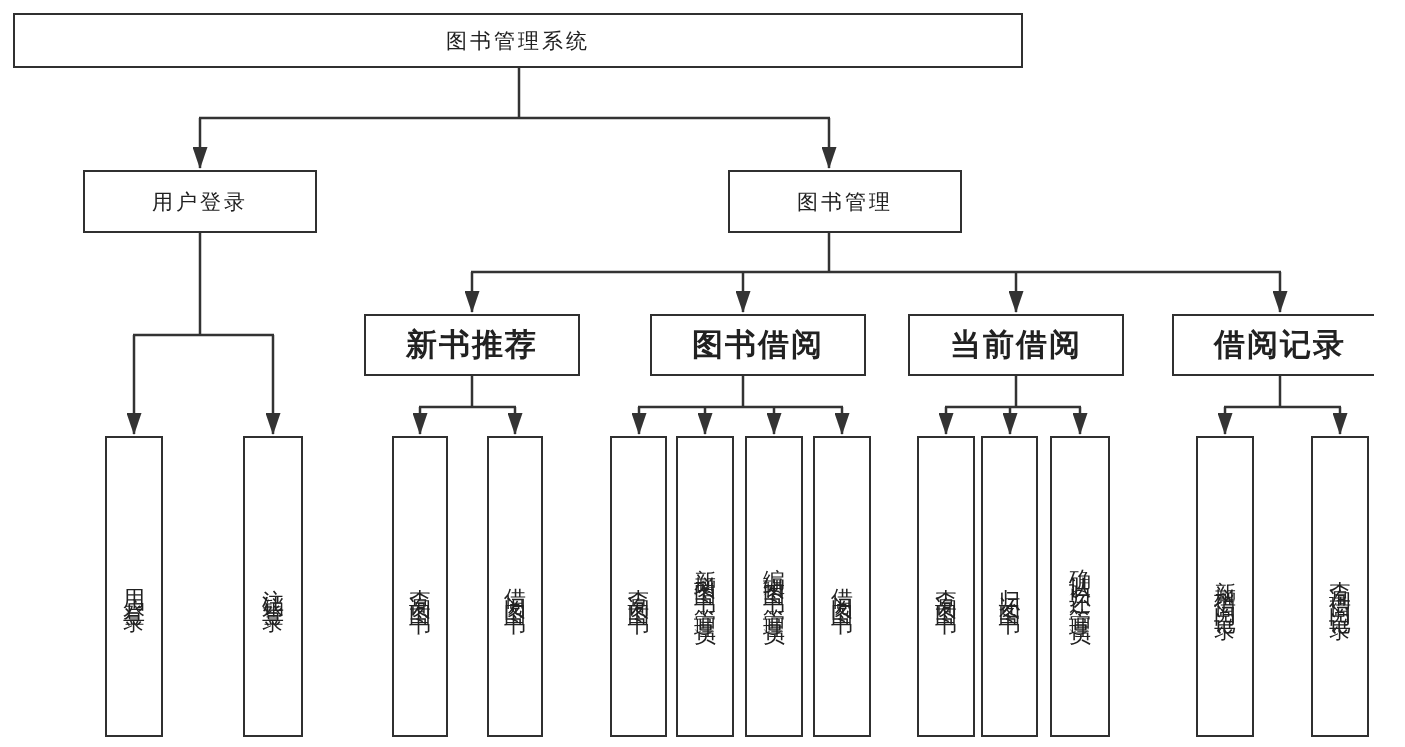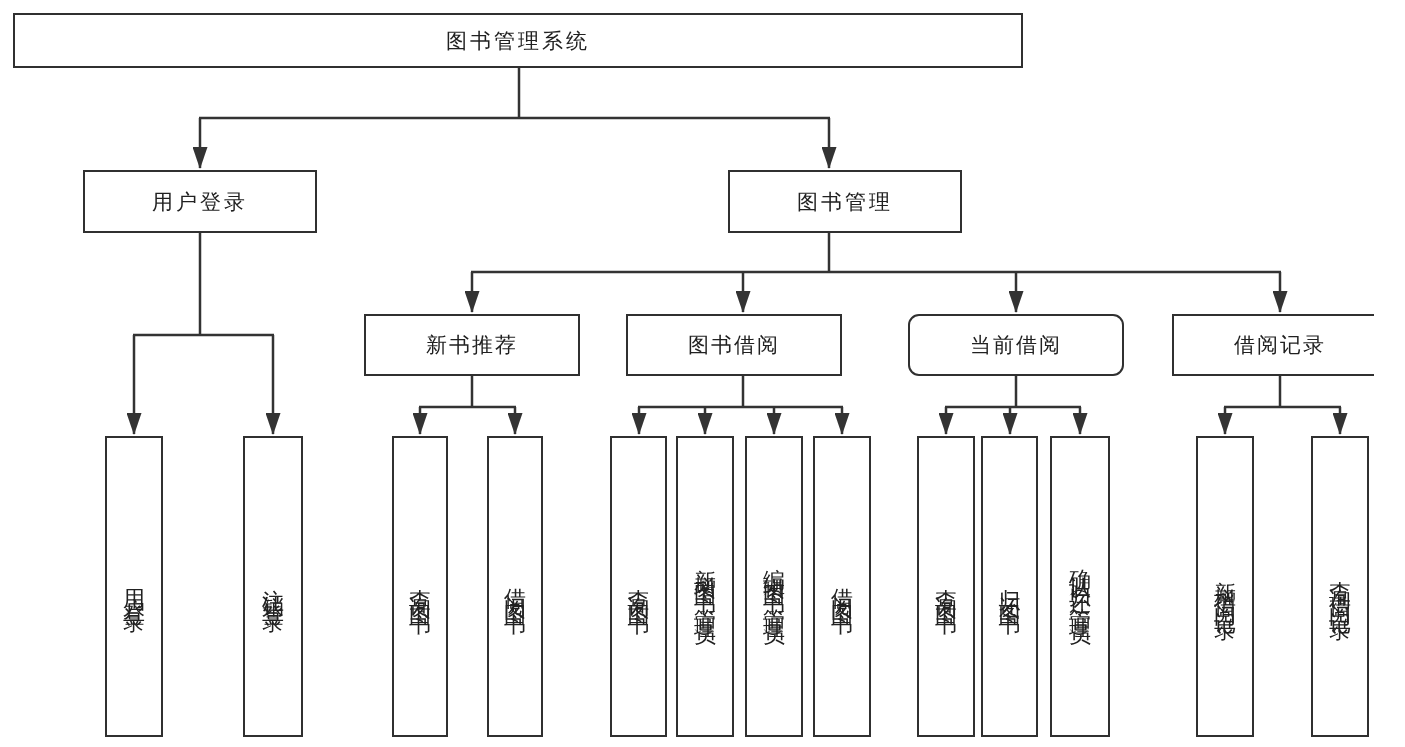--- a/index.html
+++ b/index.html
@@ -25,21 +25,21 @@
     background: #ffffff;
     border: 2.5px solid #303030;
     display: flex;
     align-items: center;
     justify-content: center;
     color: #212121;
     z-index: 2;
   }
 
   .h-node  { font-size: 21px; letter-spacing: 3px; }
-  .g-node  { font-size: 21px; letter-spacing: 2px; }
+  .g-node  { font-size: 31px; letter-spacing: 2px; font-weight: bold; }
 
   .leaf span {
     writing-mode: vertical-rl;
     text-orientation: mixed;
     font-size: 22px;
     letter-spacing: 8px;
     line-height: 1.1;
     color: #212121;
     white-space: nowrap;
   }
@@ -133,24 +133,24 @@
   <div class="node h-node" style="left:83px; top:170px; width:234px; height:63px;">
     <span>用户登录</span>
   </div>
   <div class="node h-node" style="left:712px; top:170px; width:234px; height:63px;margin-left:16px;">
     <span>图书管理</span>
   </div>
 
   <div class="node g-node" style="left:364px; top:314px; width:216px; height:62px;">
     <span>新书推荐</span>
   </div>
-  <div class="node g-node" style="left:626px; top:314px; width:216px; height:62px;">
+  <div class="node g-node" style="left:650px; top:314px; width:216px; height:62px;">
     <span>图书借阅</span>
   </div>
-  <div class="node g-node" style="left:908px; top:314px; width:216px; height:62px;border-radius:11px;">
+  <div class="node g-node" style="left:908px; top:314px; width:216px; height:62px;">
     <span>当前借阅</span>
   </div>
   <div class="node g-node" style="left:1172px; top:314px; width:216px; height:62px;">
     <span>借阅记录</span>
   </div>
 
   <div class="node leaf" style="left:105px; top:436px; width:58px; height:301px;">
     <span>用户登录</span>
   </div>
   <div class="node leaf" style="left:243px; top:436px; width:60px; height:301px;">

